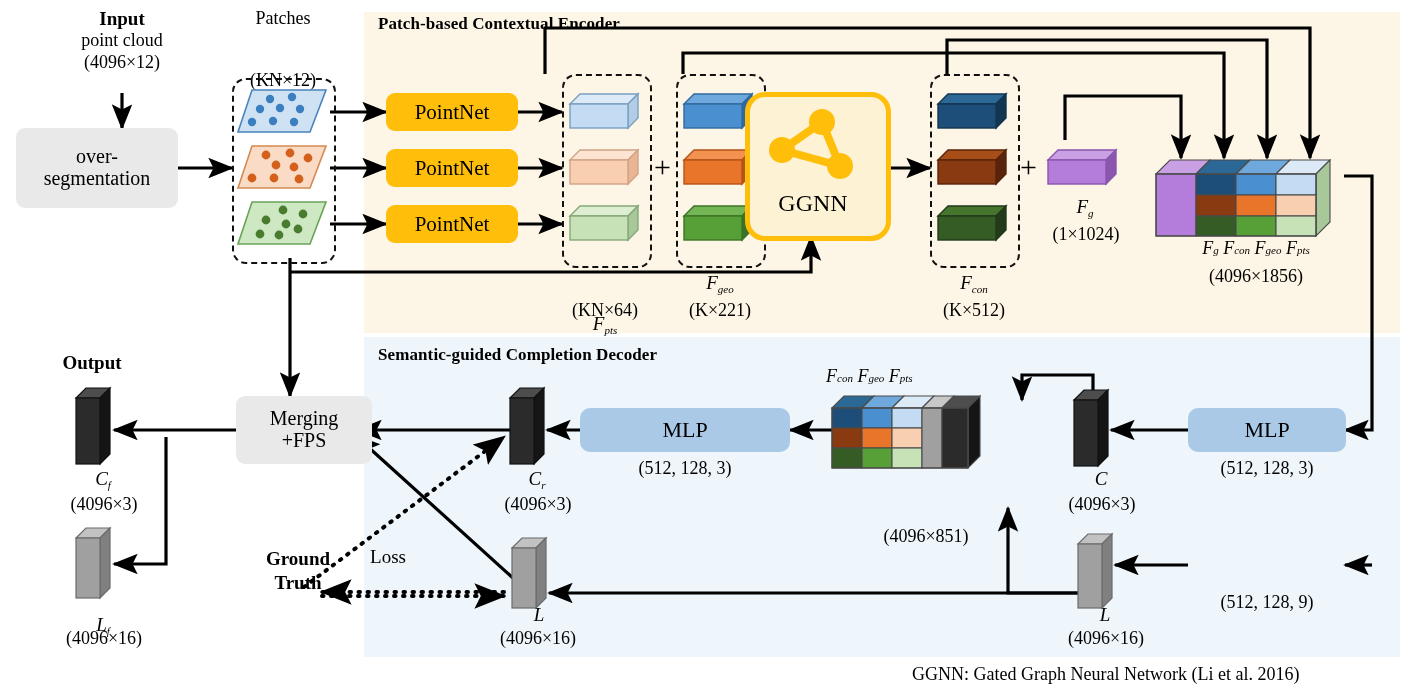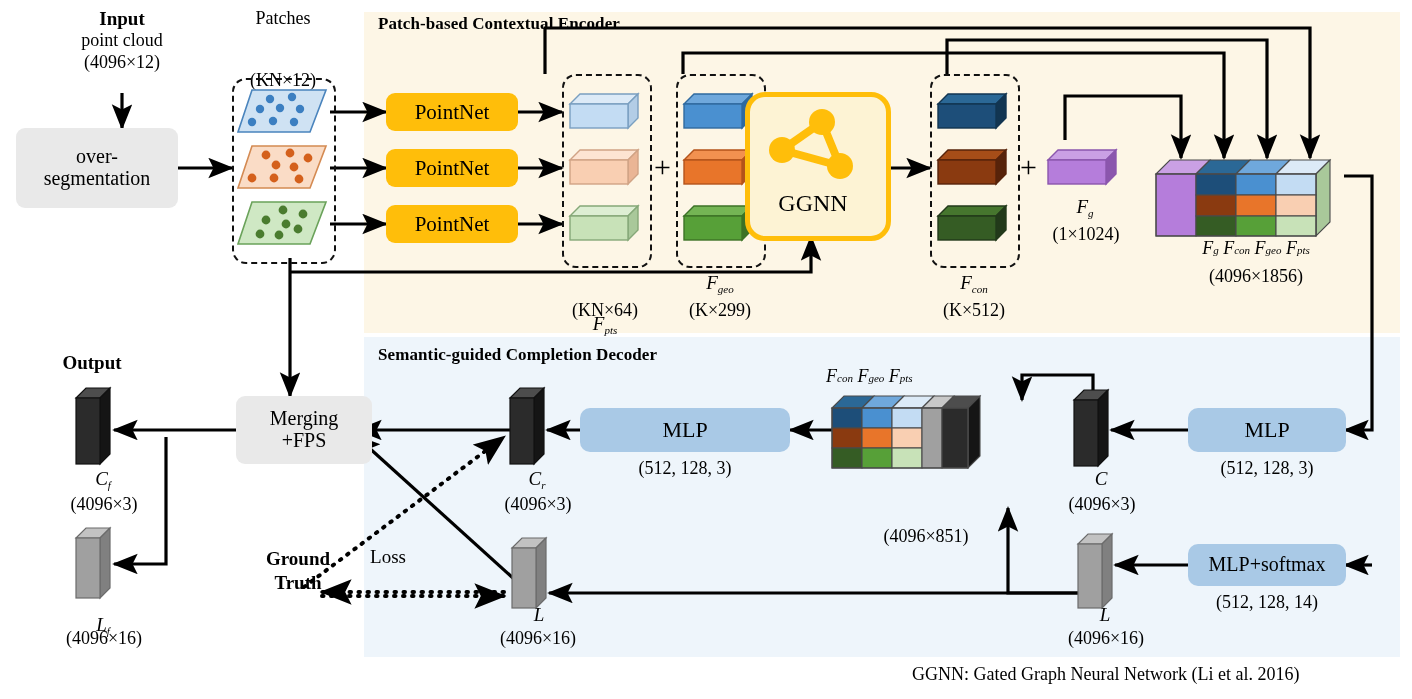--- a/index.html
+++ b/index.html
@@ -220,21 +220,21 @@
     </g>
     <g stroke="#3c7226" stroke-width="1.4" transform="translate(0,112)">
       <polygon points="0,12 10,2 68,2 58,12" fill="#74b554"></polygon>
       <polygon points="58,12 68,2 68,26 58,36" fill="#3c7226"></polygon>
       <rect x="0" y="12" width="58" height="24" fill="#57a038"></rect>
     </g>
   </svg>
   <div class="lbl" style="left:670px;top:272px;width:100px;font-size:19px;">
     <span class="f-sym">F</span><span class="sub" style="vertical-align:-4px;">geo</span>
   </div>
-  <div class="lbl" style="left:660px;top:300px;width:120px;font-size:18px;">(K×299)</div>
+  <div class="lbl" style="left:660px;top:300px;width:120px;font-size:18px;">(K×221)</div>
 
   <div id="ggnn-box"></div>
   <svg class="svgwrap" style="left:760px;top:100px;" width="108" height="88">
     <g stroke="#ffbe0a" stroke-width="8" stroke-linecap="round">
       <line x1="22" y1="50" x2="62" y2="22"></line>
       <line x1="62" y1="22" x2="80" y2="66"></line>
       <line x1="22" y1="50" x2="80" y2="66"></line>
     </g>
     <g fill="#ffbe0a">
       <circle cx="22" cy="50" r="13"></circle>
@@ -427,20 +427,17 @@
   <div class="lbl" style="left:1060px;top:604px;width:90px;font-size:19px;">
     <span class="f-sym">L</span>
   </div>
   <div class="lbl" style="left:1044px;top:628px;width:124px;font-size:18px;">(4096×16)</div>
 
   <div class="rbox blue-mlp" style="left:1188px;top:408px;width:158px;height:44px;font-size:22px;">
     <span>MLP</span>
   </div>
   <div class="lbl" style="left:1188px;top:458px;width:158px;font-size:18px;">(512, 128, 3)</div>
 
-  <div class="rbox blue-mlp" style="left:1188px;top:544px;width:158px;height:42px;font-size:20px;">
-    <span>MLP+softmax</span>
-  </div>
-  <div class="lbl" style="left:1188px;top:592px;width:158px;font-size:18px;">(512, 128, 14)</div>
+  <div class="lbl" style="left:1188px;top:592px;width:158px;font-size:18px;">(512, 128, 9)</div>
 
   <div class="lbl" style="left:912px;top:664px;width:492px;font-size:18px;text-align:left;">GGNN: Gated Graph Neural Network (Li et al. 2016)</div>
 
 </div>
 
 </body></html>

